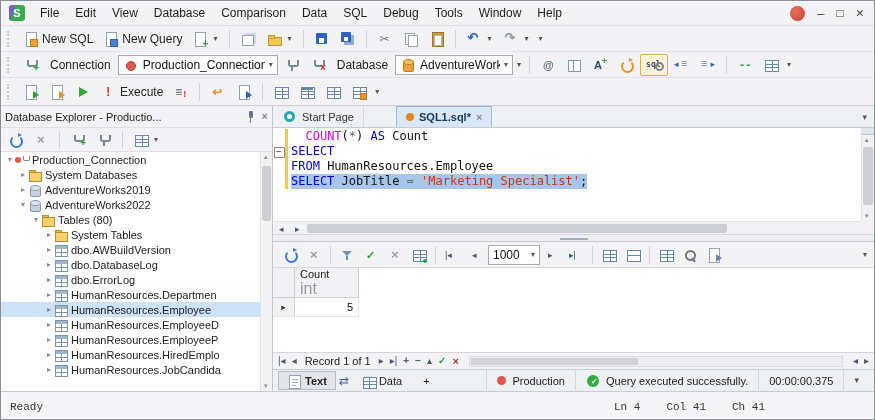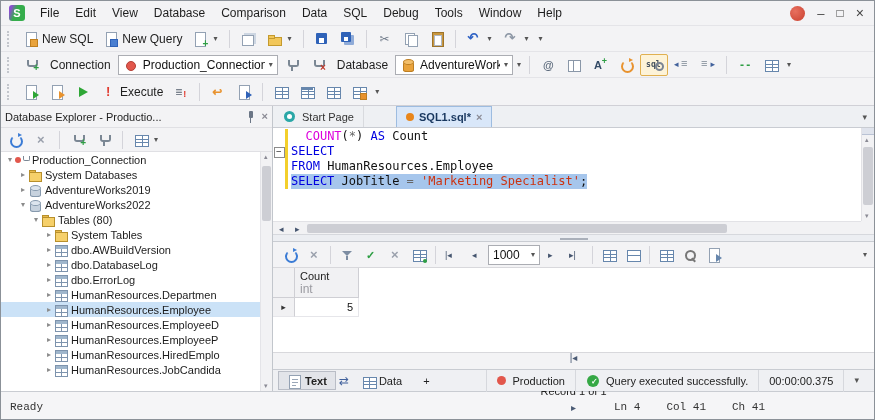--- a/index.html
+++ b/index.html
@@ -186,26 +186,26 @@
   .splitter{height:8px;background:#eceef2;border-top:1px solid #d6d8dd;border-bottom:1px solid #c9ccd2;position:relative;}
   .splitter::before{content:"";position:absolute;left:50%;top:3px;width:28px;height:2px;margin-left:-14px;background:#aab0ba;}
 
   .results-toolbar{height:26px;display:flex;align-items:center;padding:0 5px;gap:0;background:#f3f3f5;border-bottom:1px solid #d8d8dc;}
 
   .grid-area{flex:1;background:#fff;font-size:11px;overflow:hidden;}
   .g-head{display:flex;height:30px;}
   .g-corner{width:22px;flex:none;background:#f1f1f3;border-right:1px solid #cfcfd4;border-bottom:1px solid #cfcfd4;}
   .g-colhead{width:64px;flex:none;background:#f1f1f3;border-right:1px solid #cfcfd4;border-bottom:1px solid #cfcfd4;padding:2px 5px;display:flex;flex-direction:column;justify-content:center;}
   .g-colname{color:#222;}
-  .g-coltype{color:#9a9aa0;font-size:12px;}
+  .g-coltype{color:#9a9aa0;font-size:16px;}
   .g-datarow{display:flex;height:19px;}
   .g-ind{width:22px;flex:none;background:#f1f1f3;border-right:1px solid #cfcfd4;border-bottom:1px solid #e6e6ea;text-align:center;line-height:19px;color:#333;font-size:9px;}
   .g-cell{width:64px;flex:none;border-right:1px solid #e6e6ea;border-bottom:1px solid #e6e6ea;text-align:right;padding:0 5px;line-height:19px;color:#111;}
 
-  .record-bar{height:17px;display:flex;align-items:center;gap:6px;background:#f3f3f5;border-top:1px solid #d8d8dc;padding:0 5px;flex-direction:column;}
+  .record-bar{height:17px;display:flex;align-items:center;gap:6px;background:#f3f3f5;border-top:1px solid #d8d8dc;padding:0 5px;}
   .rb-label{font-size:11px;color:#222;margin:0 2px;white-space:nowrap;}
   .rb-scroll{flex:1;height:11px;background:#ededf0;border:1px solid #dcdce0;position:relative;margin:0 4px;}
   .rb-thumb{position:absolute;left:1px;top:1px;bottom:1px;width:45%;background:#d2d3d8;}
 
   .bottom-bar{height:22px;display:flex;align-items:center;gap:3px;background:#eff0f3;border-top:1px solid #c9ccd2;padding:0 5px;font-size:11px;}
   .btab{display:flex;align-items:center;gap:4px;padding:1px 8px;color:#222;border:1px solid transparent;height:19px;}
   .btab.active{background:#e2e4e9;border-color:#b9bdc6;font-weight:bold;}
   .b-status{margin-left:auto;display:flex;align-items:center;height:22px;}
   .seg{display:flex;align-items:center;gap:6px;padding:0 10px;height:22px;border-left:1px solid #d6d8dd;color:#222;white-space:nowrap;}
 

